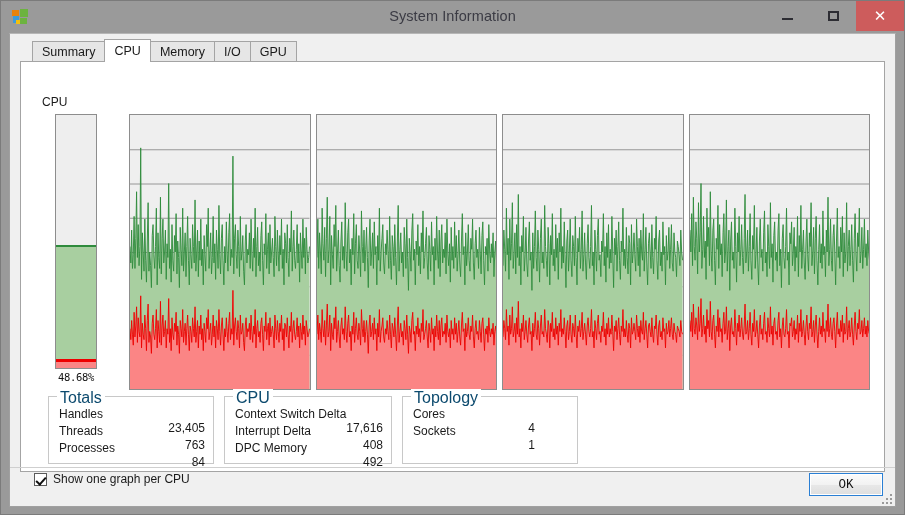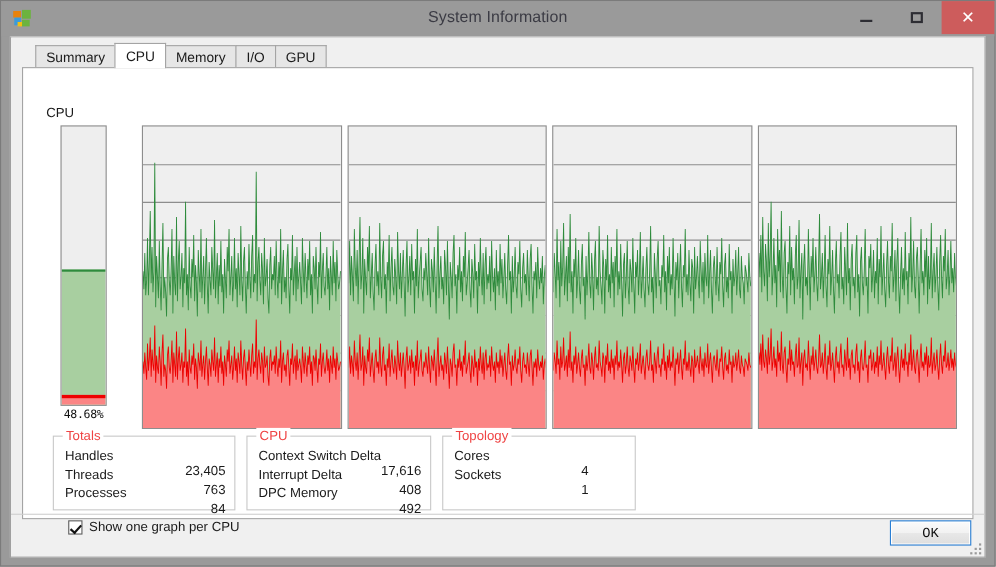--- a/index.html
+++ b/index.html
@@ -160,22 +160,22 @@
   .groupbox {
     position: absolute;
     border: 1px solid #c8c8c8;
     background: transparent;
   }
   .groupbox > .gb-title {
     position: absolute;
     top: -8px; left: 8px;
     padding: 0 3px;
     background: #ffffff;
-    font-size: 12px;
-    color: #ef4444;
+    font-size: 16px;
+    color: #0c4a6e;
   }
   .gb-row {
     position: absolute;
     left: 10px;
     right: 8px;
     height: 17px;
     font-size: 12px;
     color: #1a1a1a;
     display: flex;
     justify-content: space-between;
@@ -185,21 +185,21 @@
   .gb-row .v { text-align: right; }
 
   #gb-totals   { left: 38px;  top: 362px; width: 166px; height: 68px; }
   #gb-cpu      { left: 214px; top: 362px; width: 168px; height: 68px; }
   #gb-topology { left: 392px; top: 362px; width: 176px; height: 68px; }
   #gb-topology .gb-row .v { padding-right: 34px; }
 
   
   #chk-row {
     position: absolute;
-    left: 52px; top: 438px;
+    left: 24px; top: 438px;
     display: flex; align-items: flex-end;
     cursor: default;
   }
   #chk-box {
     width: 13px; height: 13px;
     border: 1px solid #5a5a5a;
     background: #fff;
     position: relative;
     margin-right: 6px;
   }

